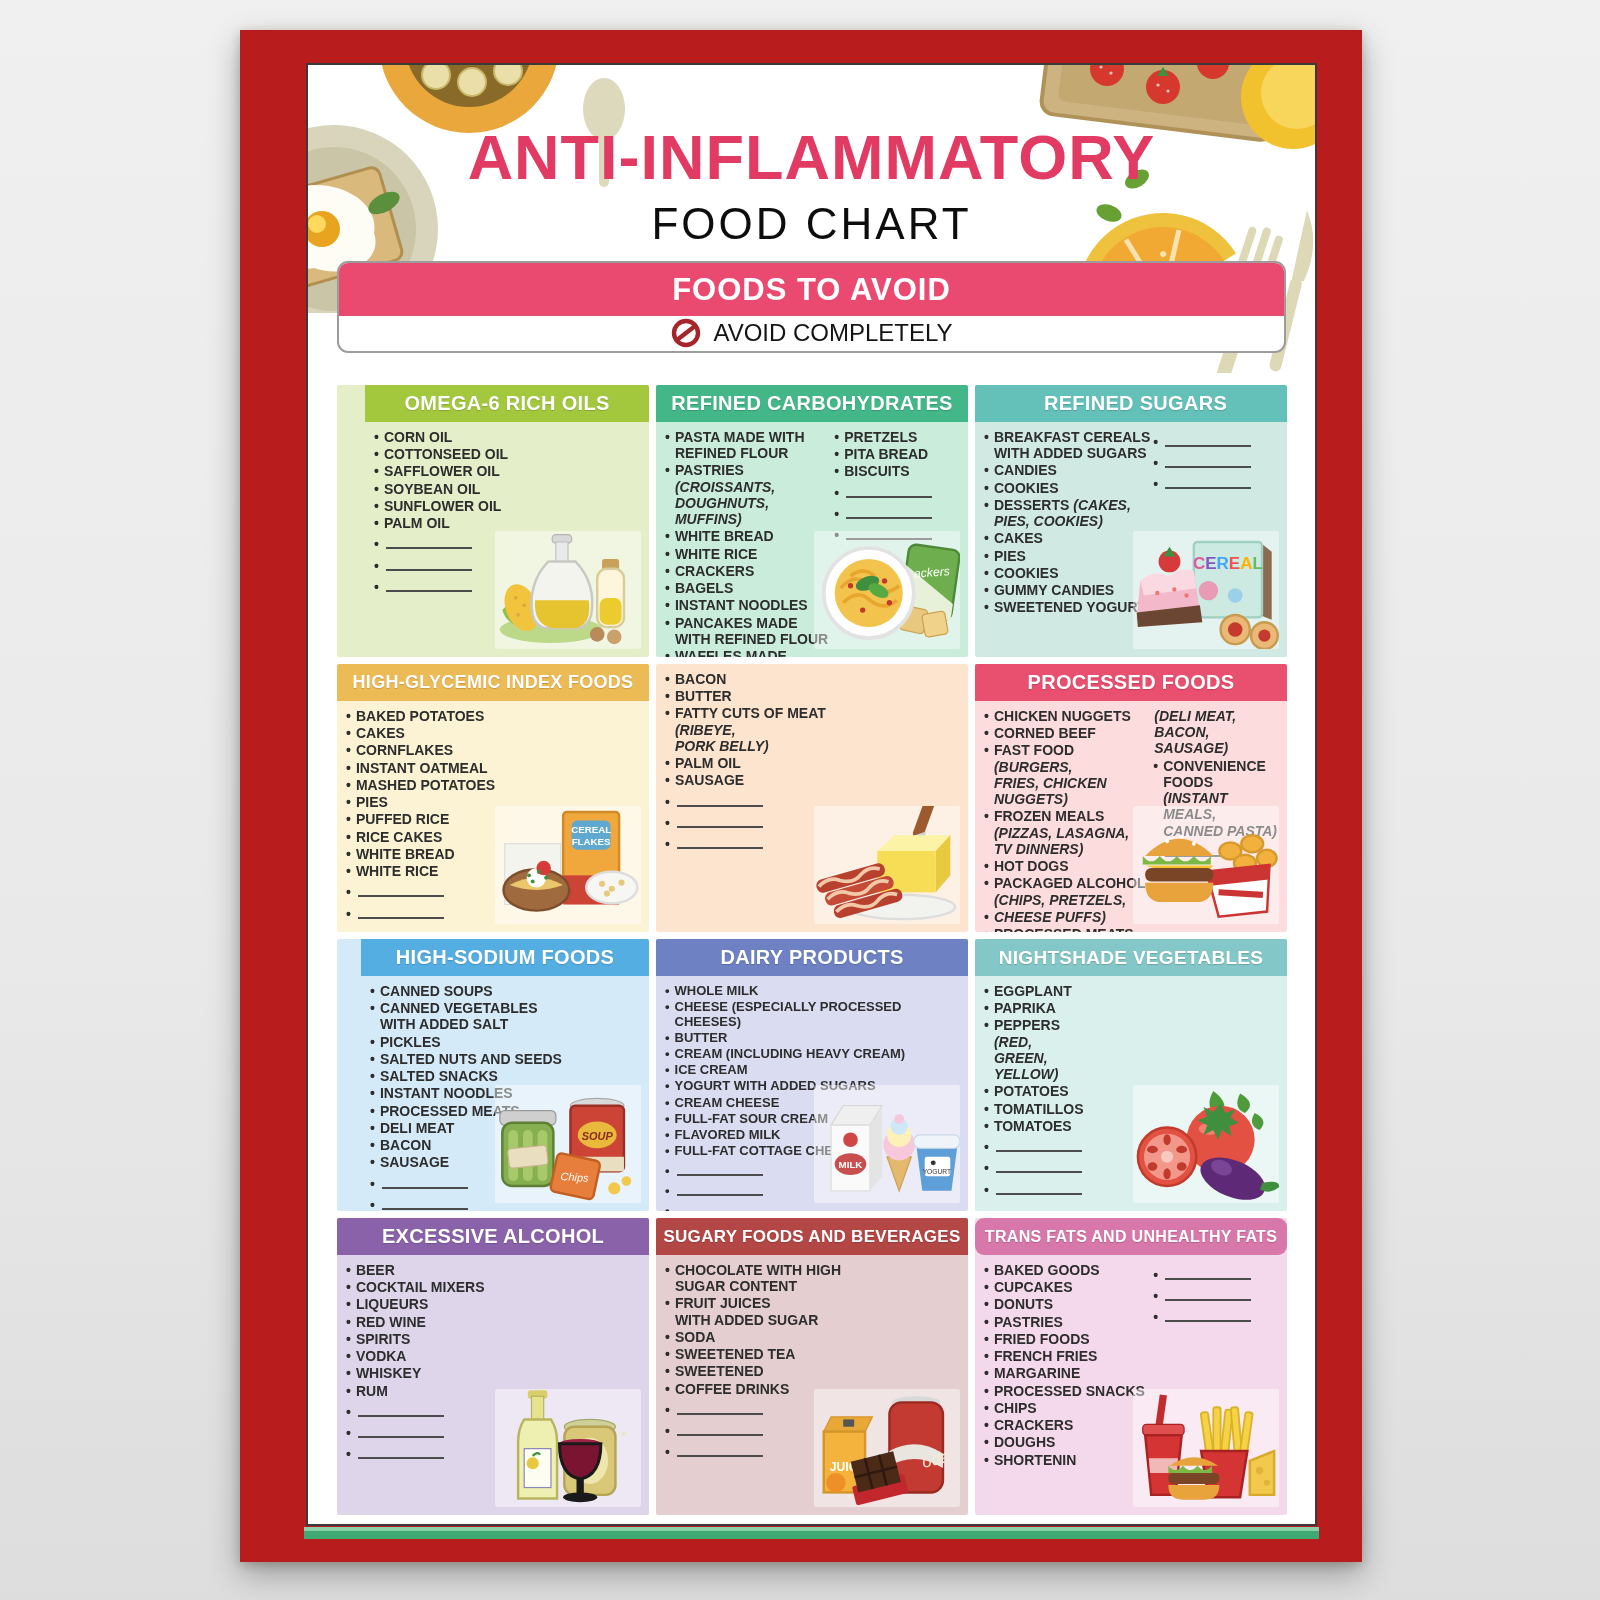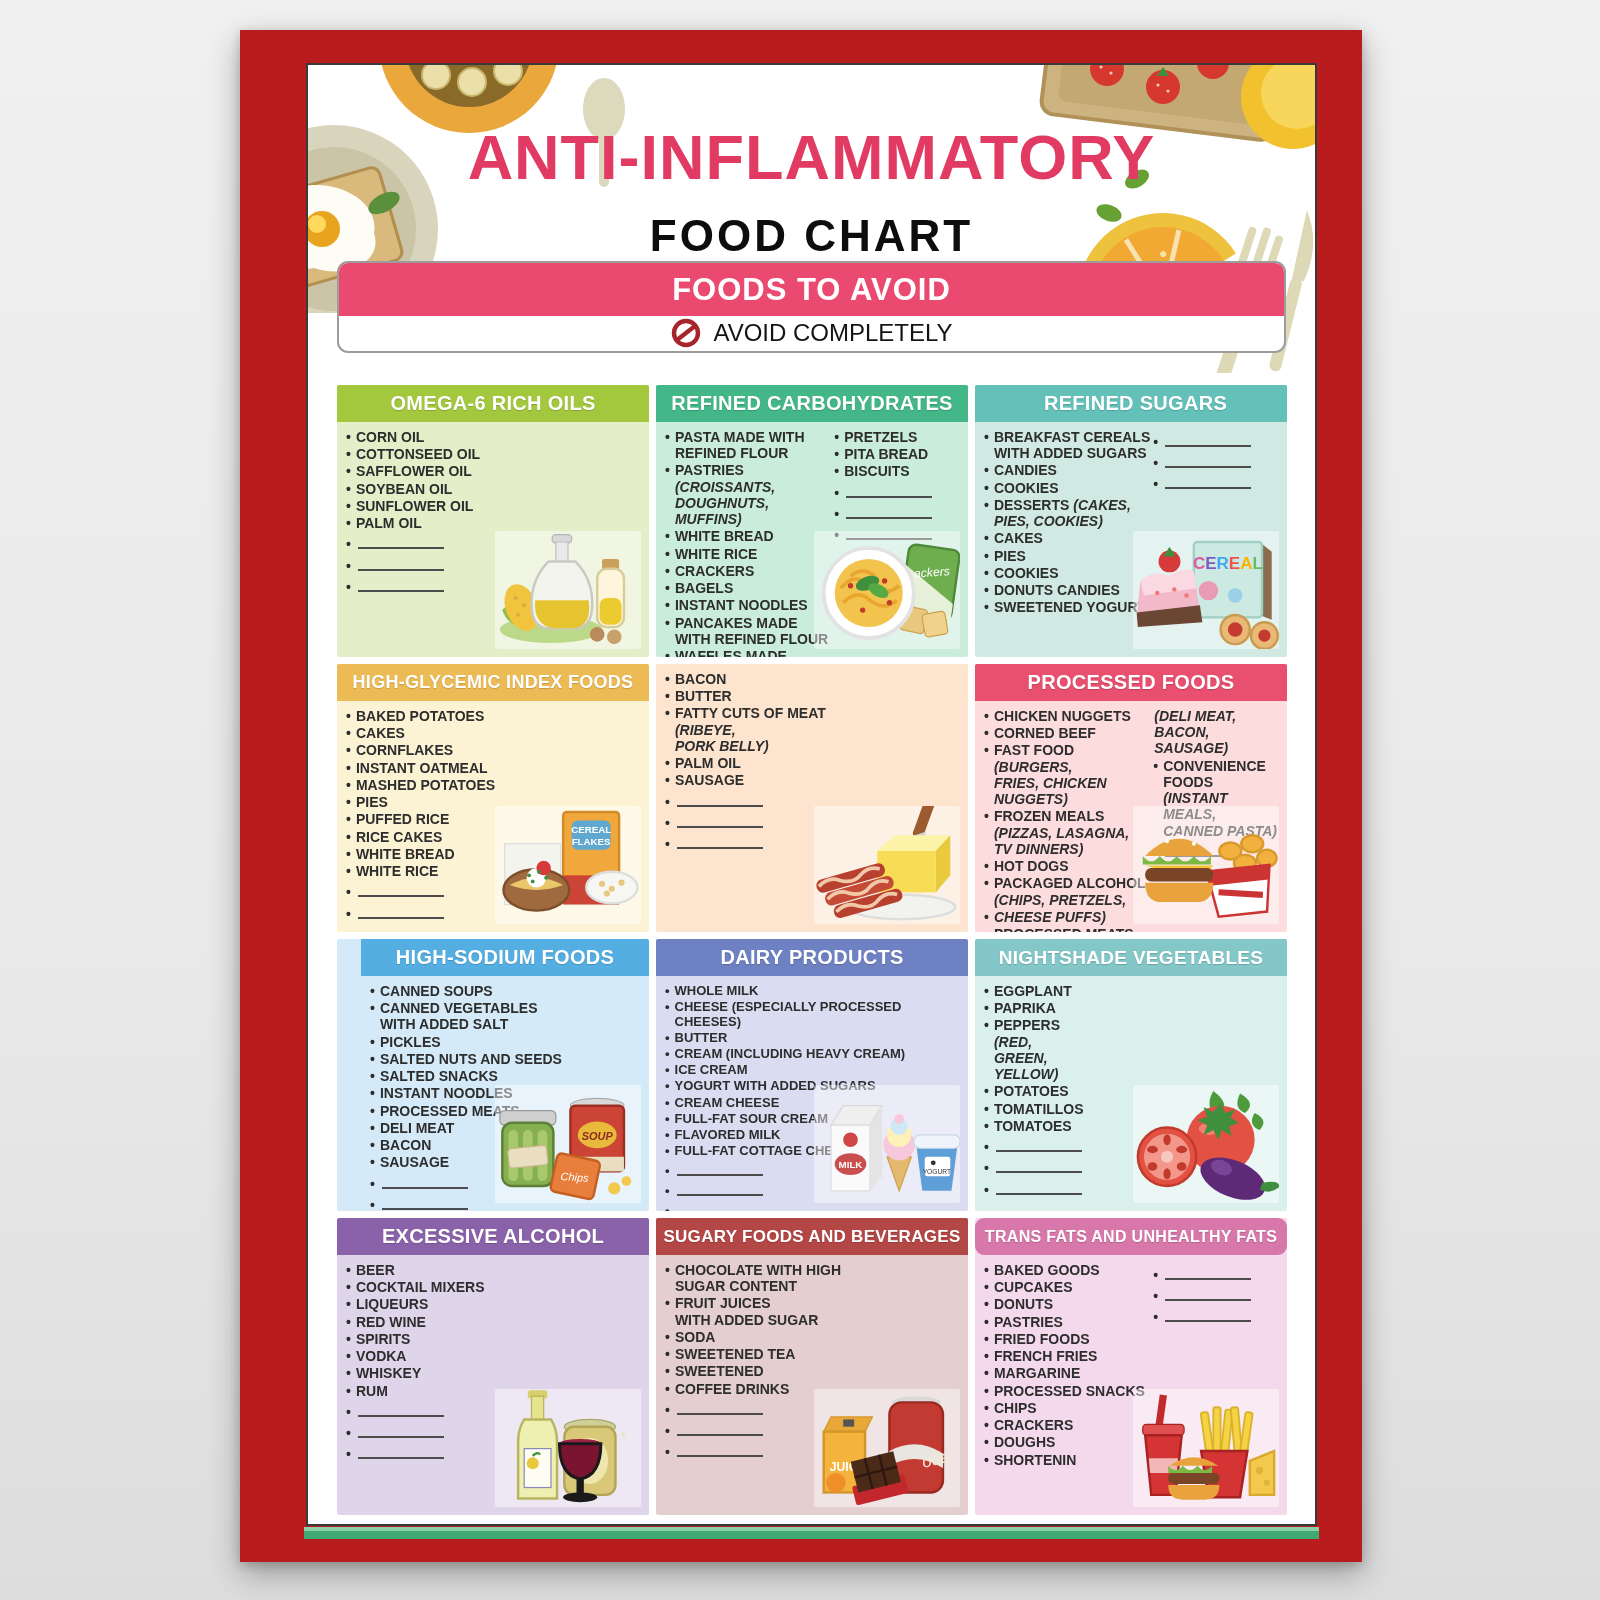--- a/index.html
+++ b/index.html
@@ -21,22 +21,22 @@
     background:linear-gradient(#8bd0a8 0 32%,#3fa973 32%);
   }
   .deco{position:absolute;pointer-events:none;}
   .deco-left{top:-4px;left:-4px;width:360px;height:252px;}
   .deco-right{top:-4px;right:-4px;width:424px;height:312px;}
   .title{
     position:absolute;top:56px;left:0;right:0;text-align:center;
     font-size:63px;font-weight:bold;color:#e13a63;letter-spacing:1px;
   }
   .subtitle{
-    position:absolute;top:146px;left:0;right:0;text-align:center;
-    font-size:44px;font-weight:bold;color:#0d0d0d;letter-spacing:3px;
+    position:absolute;top:134px;left:0;right:0;text-align:center;
+    font-size:44px;font-weight:normal;color:#0d0d0d;letter-spacing:3px;
   }
   .banner{
     position:absolute;top:196px;left:29px;right:29px;height:88px;
     border:2px solid #9c9c9c;border-radius:11px;overflow:hidden;background:#fff;
   }
   .banner-top{
     height:53px;background:#ea4a70;color:#ffffff;font-weight:bold;font-size:31px;
     display:flex;align-items:center;justify-content:center;letter-spacing:1px;
   }
   .banner-bottom{
@@ -160,21 +160,21 @@
       <div class="banner-bottom">
         <svg class="no-icon" viewBox="0 0 40 40">
           <circle cx="20" cy="20" r="15" fill="none" stroke="#a8242b" stroke-width="5.5"></circle>
           <line x1="9.5" y1="28" x2="30.5" y2="12" stroke="#a8242b" stroke-width="5.5"></line>
         </svg>
         <span>AVOID COMPLETELY</span>
       </div>
     </div>
 
     <div class="grid" id="grid">
-        <div class="card" style="background: rgb(228, 238, 201);">
+        <div class="card" style="background: rgb(228, 238, 201); padding-left: 28px;">
           <div class="card-header" style="background: rgb(163, 200, 62);">OMEGA-6 RICH OILS</div>
           <div class="card-body">
             <ul class="items">
               <li>
                 <span class="bullet">•</span>
                 <span class="txt"><span>CORN OIL</span></span>
               </li>
               <li>
                 <span class="bullet">•</span>
                 <span class="txt"><span>COTTONSEED OIL</span></span>
@@ -364,21 +364,21 @@
               <li>
                 <span class="bullet">•</span>
                 <span class="txt"><span>PIES</span></span>
               </li>
               <li>
                 <span class="bullet">•</span>
                 <span class="txt"><span>COOKIES</span></span>
               </li>
               <li>
                 <span class="bullet">•</span>
-                <span class="txt"><span>DONUTS CANDIES</span></span>
+                <span class="txt"><span>GUMMY CANDIES</span></span>
               </li>
               <li>
                 <span class="bullet">•</span>
                 <span class="txt"><span>SWEETENED YOGURT</span></span>
               </li>
             </ul>
             <ul class="items" style="flex: 0 0 43%;">
               <li class="blank-item">
                 <span class="bullet">•</span>
                 <span class="line"></span>

